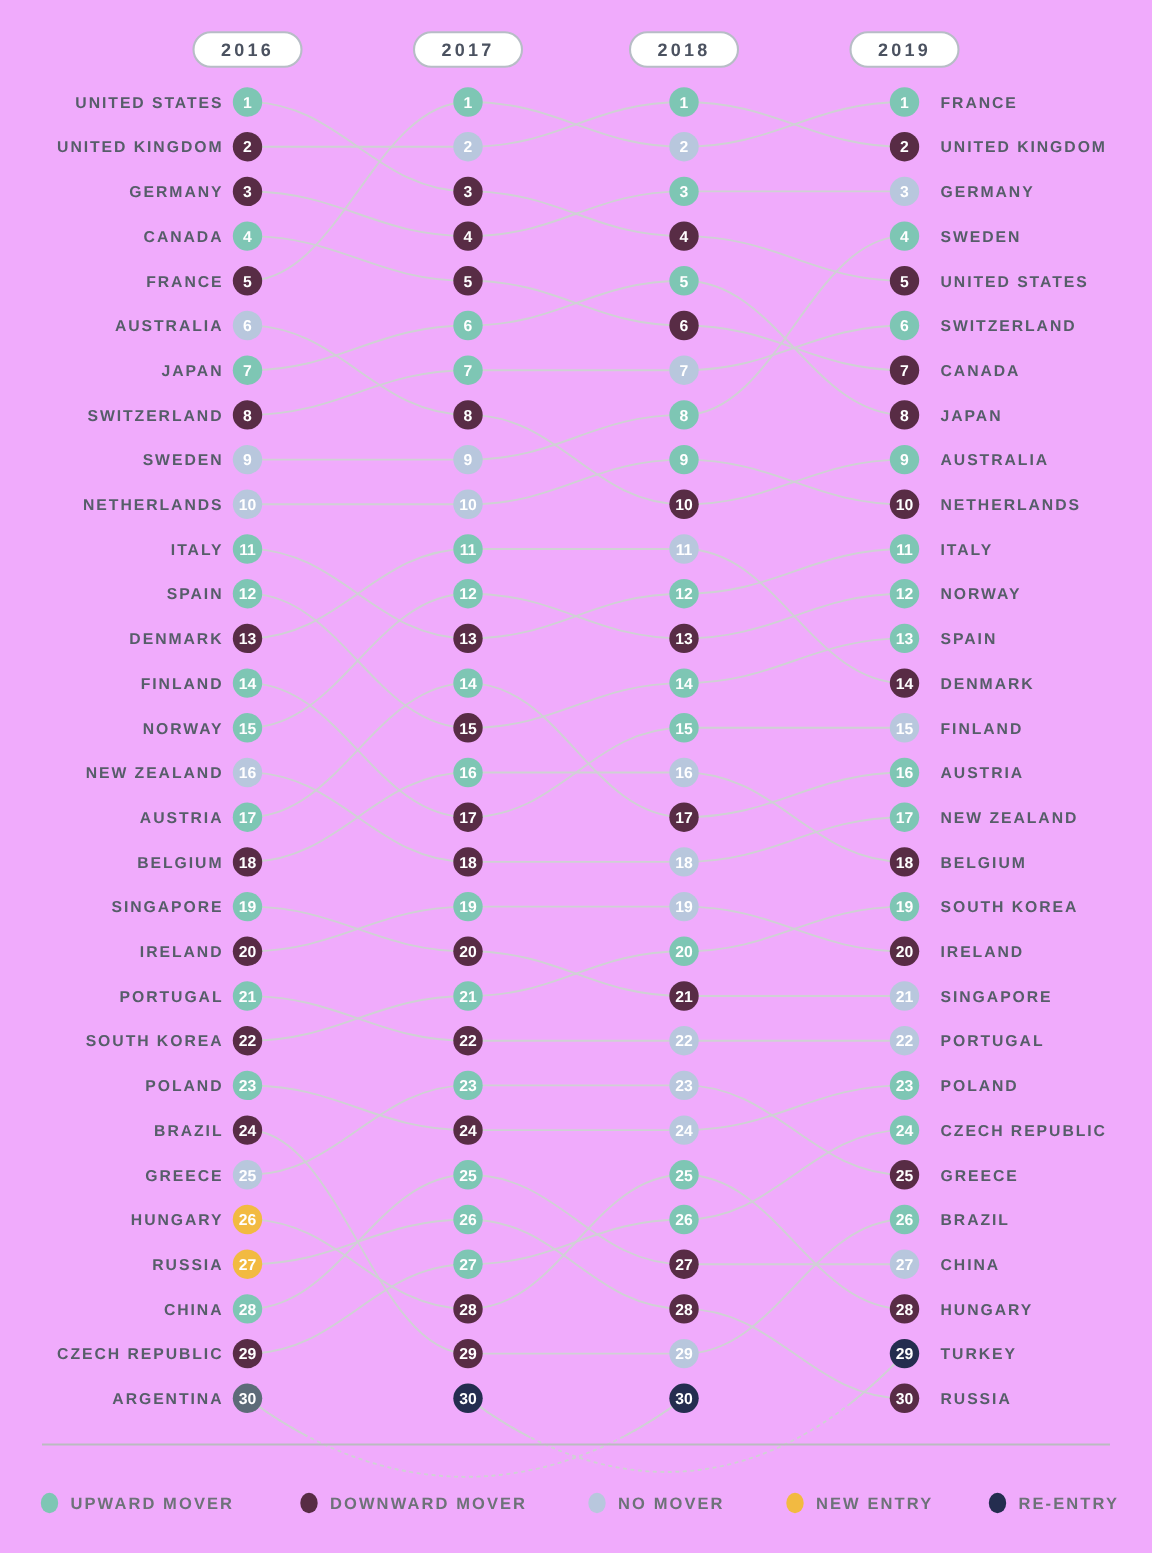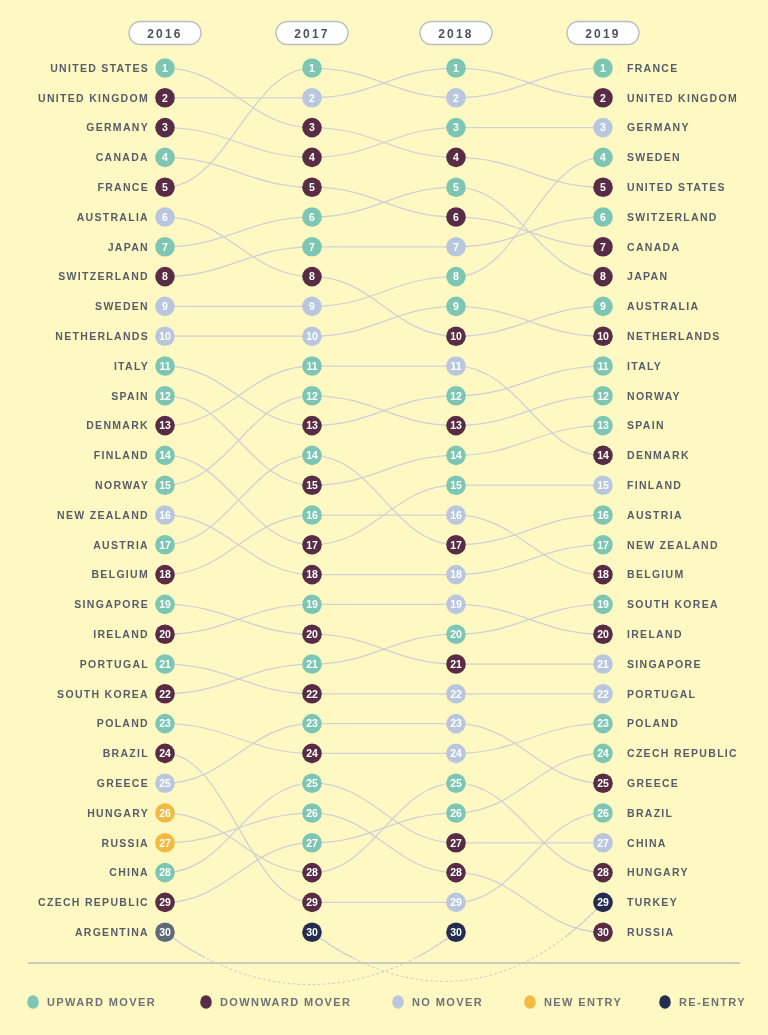--- a/index.html
+++ b/index.html
@@ -1,20 +1,20 @@
 <!DOCTYPE html>
 <html><head>
 <meta charset="utf-8">
 <style>
   html, body { margin: 0; padding: 0; background: #ffffff; }
   #stage {
     position: relative;
     width: 768px;
     height: 1035px;
-    background: #fef9c3;
+    background: #f0abfc;
     font-family: "Liberation Sans", sans-serif;
     overflow: hidden;
   }
   svg { display: block; }
   text { user-select: none; }
   .country-label {
     font-size: 10.5px;
     font-weight: 700;
     letter-spacing: 1.3px;
     fill: #565d69;

